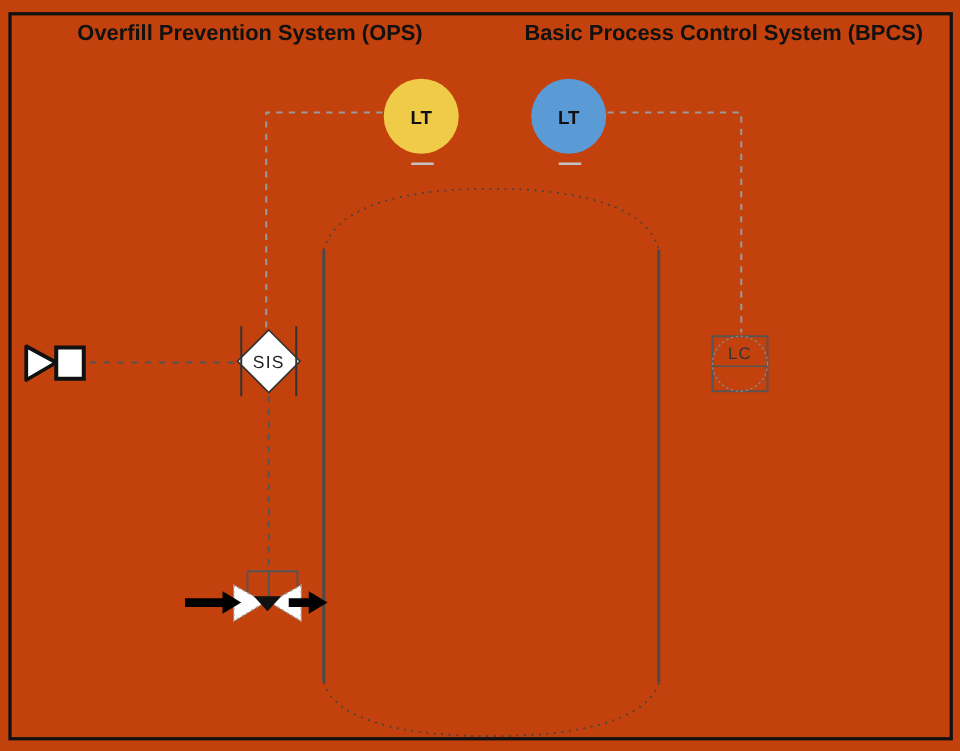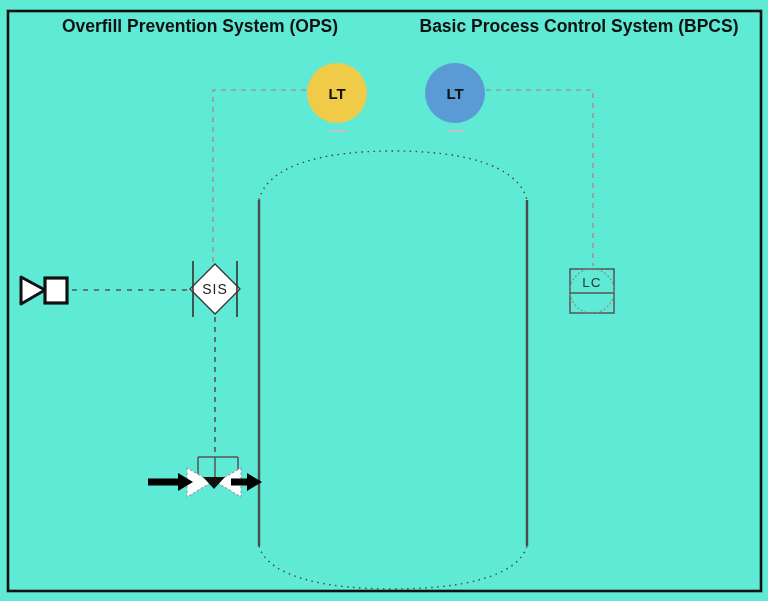--- a/index.html
+++ b/index.html
@@ -1,19 +1,19 @@
 <!DOCTYPE html>
 <html><head>
 <meta charset="utf-8">
 <style>
   html,body{margin:0;padding:0;background:#fff;}
   .stage{
     position:relative;
     width:768px;height:601px;
-    background:#5eead4;
+    background:#c2410c;
     font-family:"Liberation Sans", sans-serif;
     overflow:hidden;
   }
   svg{position:absolute;left:0;top:0;}
   text{font-family:"Liberation Sans", sans-serif;}
   .title{font-size:17.5px;font-weight:bold;fill:#111;}
   .bubble-label{font-size:15px;font-weight:bold;fill:#111;}
   .sis-label{font-size:14px;fill:#222;letter-spacing:1px;}
   .lc-label{font-size:13.5px;fill:#333;letter-spacing:1px;}
 </style>

